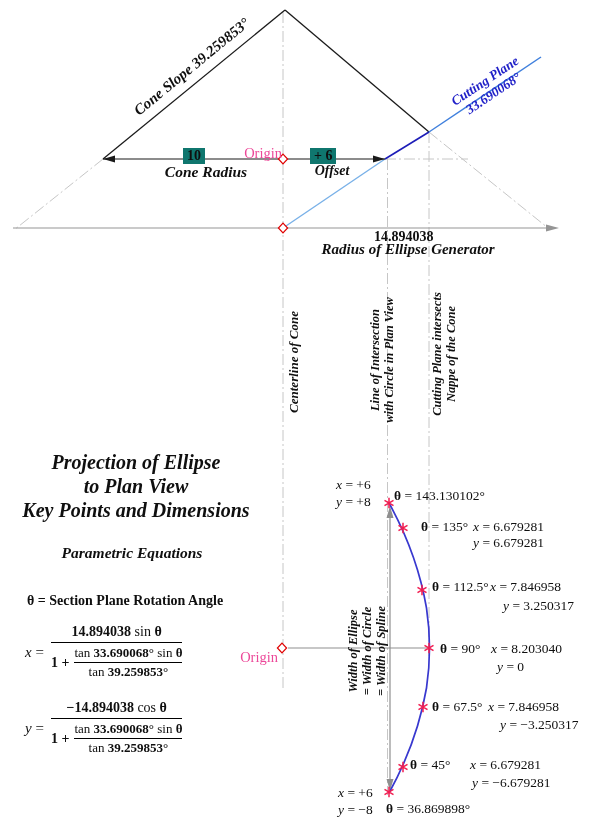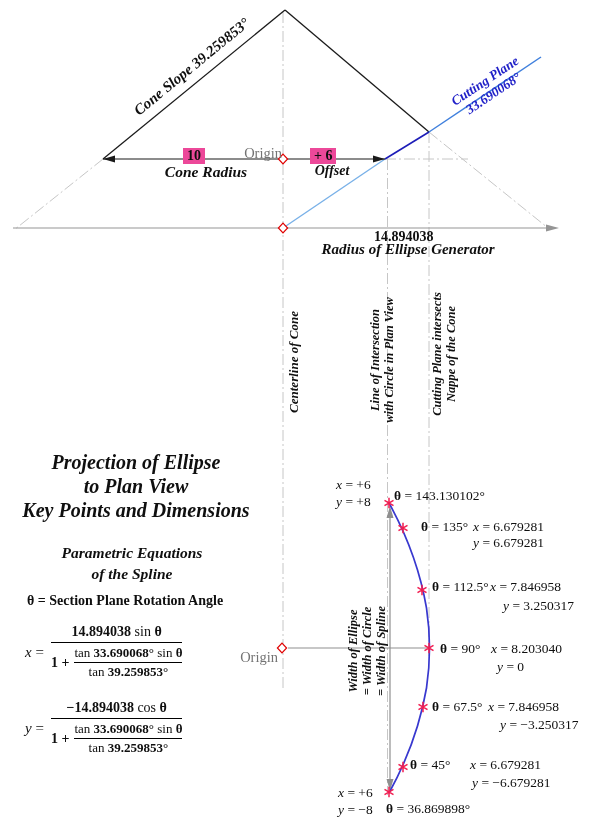--- a/index.html
+++ b/index.html
@@ -5,24 +5,24 @@
   html,body{margin:0;padding:0;background:#fff;}
   .stage{
     position:relative;width:603px;height:837px;background:#fff;overflow:hidden;
     font-family:"Liberation Serif","DejaVu Serif",serif;color:#0f0f0f;
   }
   .stage svg{position:absolute;left:0;top:0;}
   .lbl{position:absolute;white-space:nowrap;line-height:1.15;}
   .bi{font-style:italic;font-weight:bold;}
   .b{font-weight:bold;}
   .ctr{text-align:center;white-space:normal;}
-  .red{color:#737373;}
+  .red{color:#ec4899;}
   .blue{color:#2121c8;}
   .rot{transform-origin:center center;}
-  .whitebg{background:#ec4899;padding:0 4px;}
+  .whitebg{background:#0f766e;padding:0 4px;}
   .mx{font-size:13.5px;}
   .mx::first-letter{font-style:italic;}
   .mt{font-size:13.5px;}
   .mt::first-letter{font-weight:bold;}
   .vlab{font-size:12.5px;font-weight:bold;font-style:italic;text-align:center;line-height:1.12;}
   
   .equation{position:absolute;display:flex;align-items:center;gap:7px;font-size:14px;}
   .eq-lhs{font-size:15px;}
   .eq-lhs::first-letter{font-style:italic;}
   .frac{display:inline-flex;flex-direction:column;align-items:center;}
@@ -135,21 +135,20 @@
   </div>
 
   <div class="lbl bi ctr" style="left:5px;top:450px;width:262px;font-size:20px;line-height:24px;text-align:center;">
     <div>Projection of Ellipse</div>
     <div>to Plan View</div>
     <div>Key Points and Dimensions</div>
   </div>
 
   <div class="lbl bi ctr" style="left:6px;top:542px;width:252px;font-size:15.5px;line-height:21px;">
     <div>Parametric Equations</div>
-    <div>of the Spline</div>
   </div>
 
   <div class="lbl b" style="left:27px;top:593px;font-size:14px;">θ = Section Plane Rotation Angle</div>
 
   <div class="equation" style="left:25px;top:624px;">
     <span class="eq-lhs">x =</span>
     <span class="frac">
       <span><span class="num">14.894038</span> <span class="fn">sin</span> <span class="th">θ</span></span>
       <span class="frac-bar"></span>
       <span class="frac-den">

